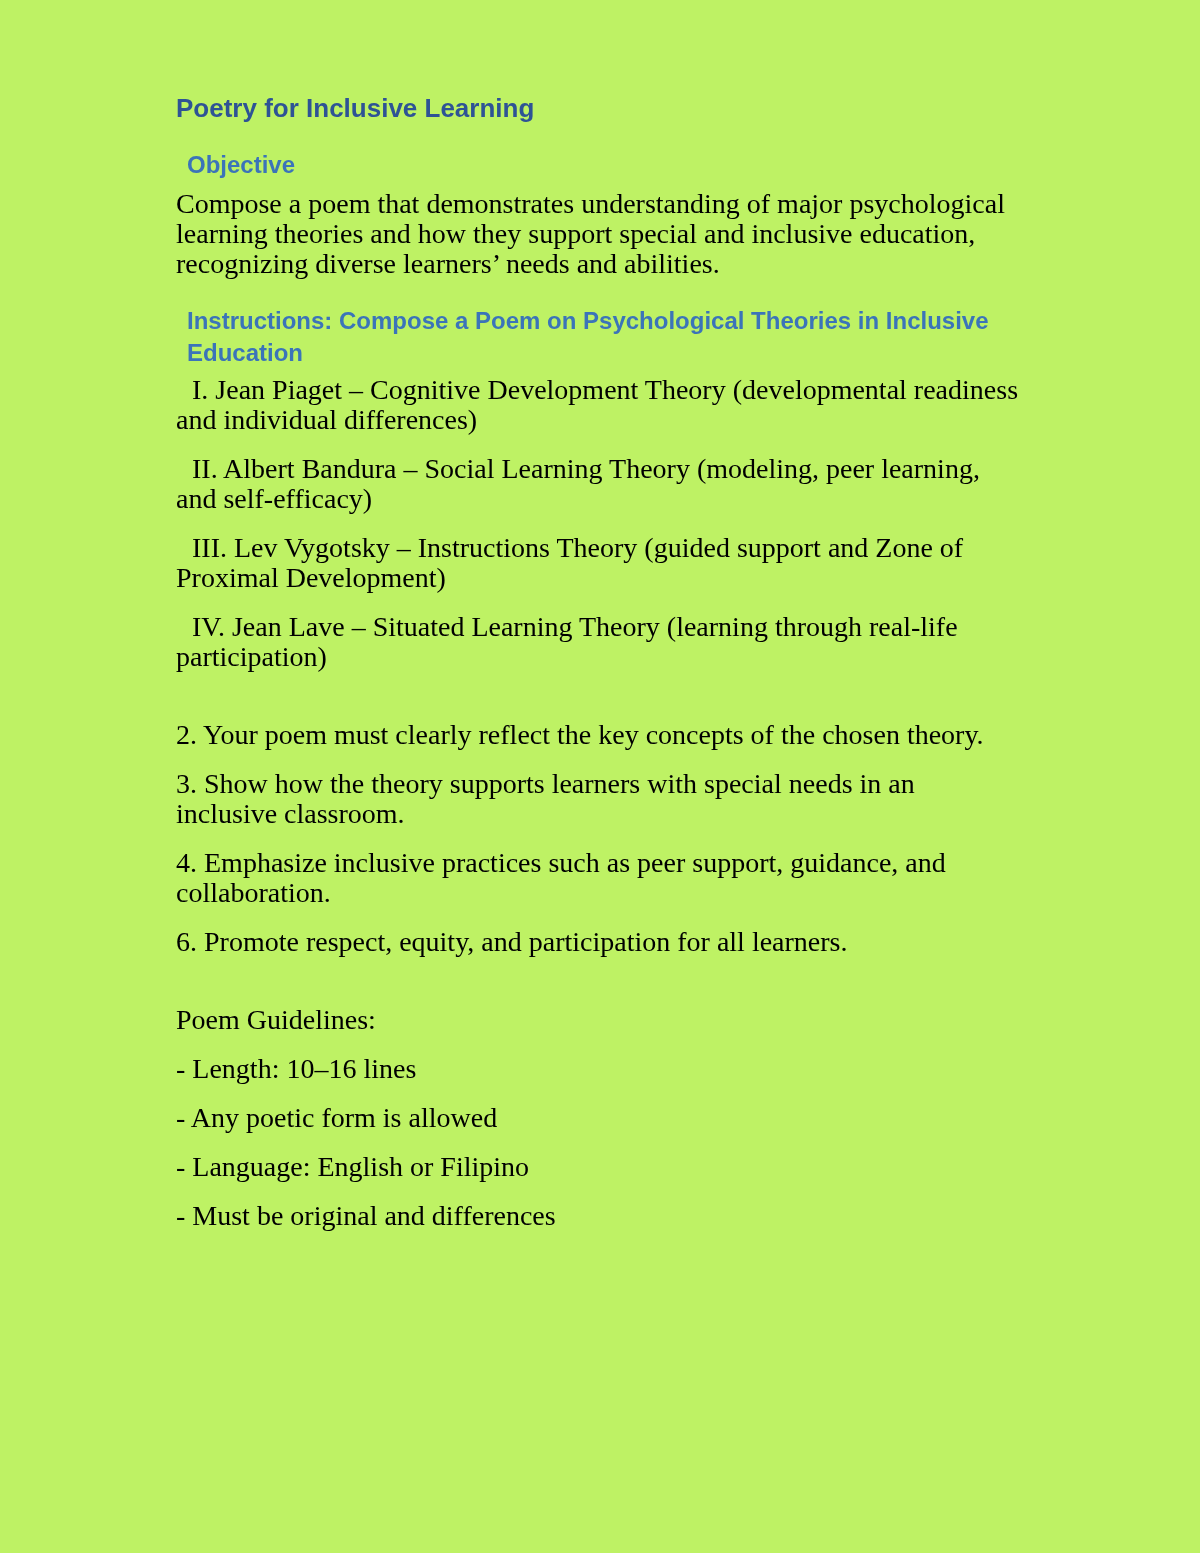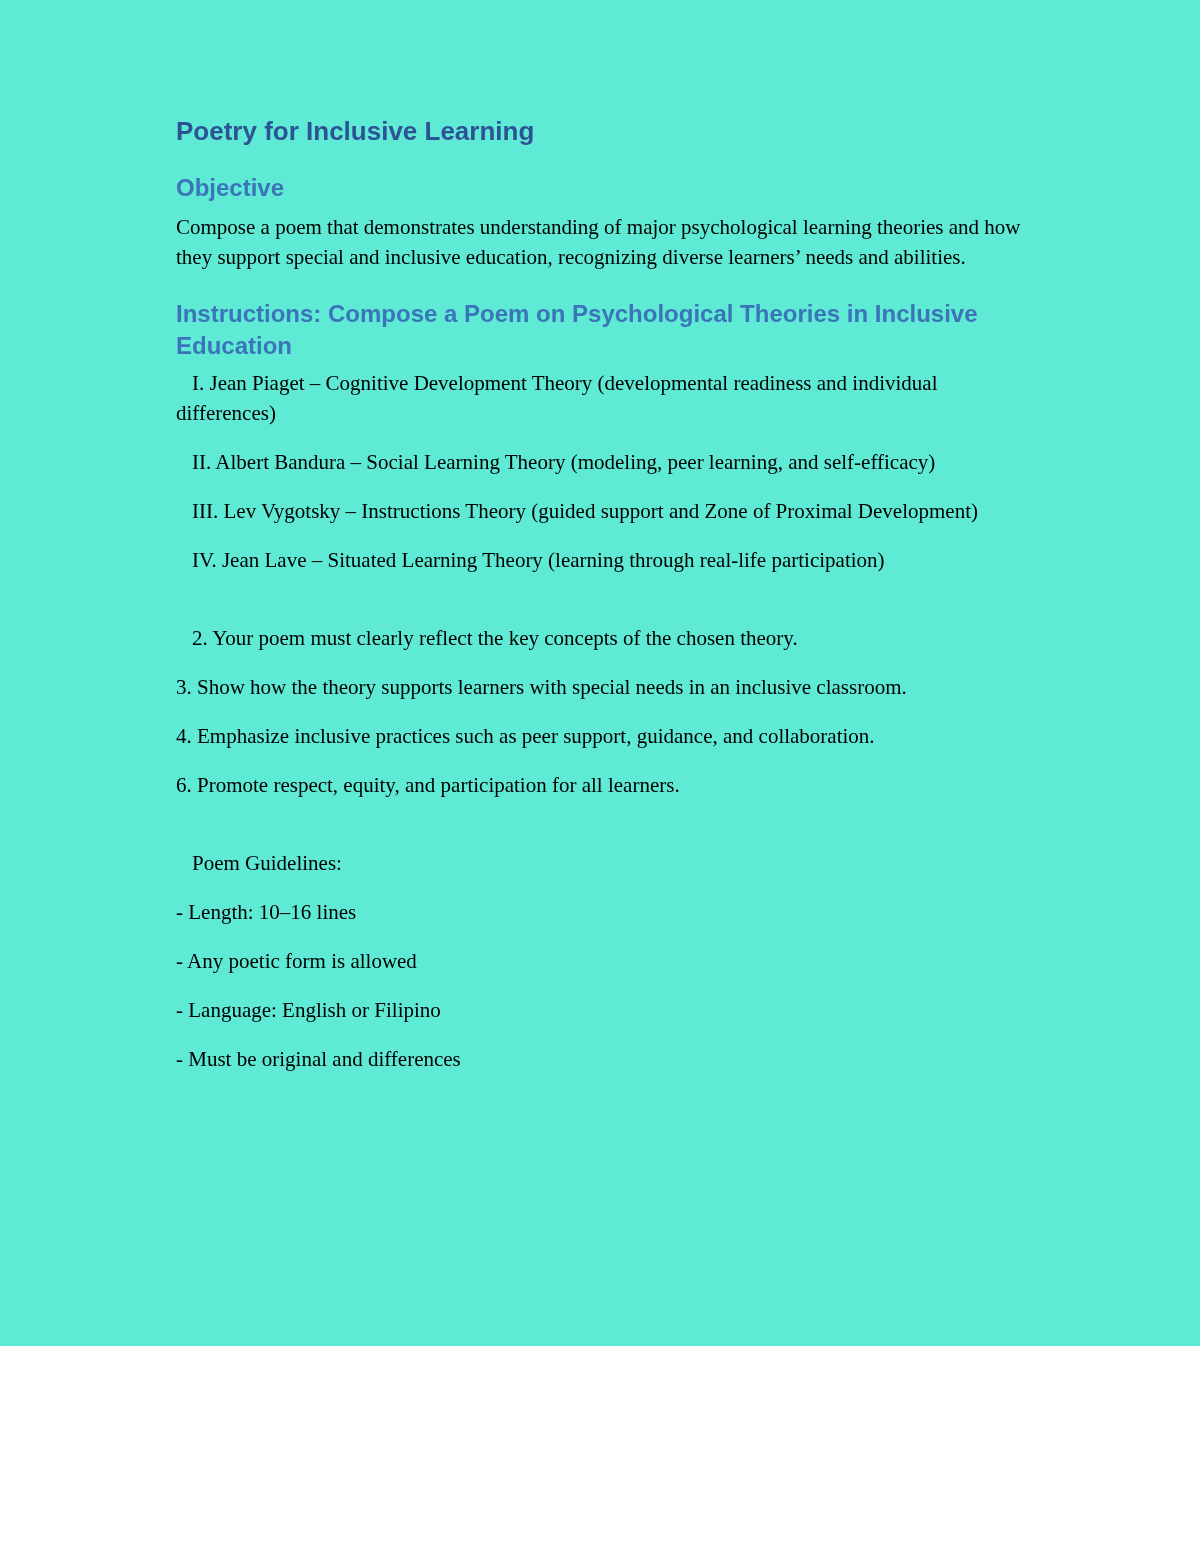--- a/index.html
+++ b/index.html
@@ -3,62 +3,61 @@
 <meta charset="utf-8">
 <style>
   html, body {
     margin: 0;
     padding: 0;
     background: #ffffff;
   }
   .page {
     position: relative;
     width: 1200px;
-    height: 1346px;
-    background: #5eead4;
+    height: 1553px;
+    background: #bef264;
     overflow: hidden;
     box-sizing: border-box;
-    padding: 115px 178px 0 176px;
+    padding: 92px 178px 0 176px;
   }
   .doc-title {
     font-family: "Liberation Sans", sans-serif;
     font-weight: bold;
     font-size: 26px;
     line-height: 33px;
     color: #2E5395;
     margin: 0 0 24px 0;
   }
   h2.doc-h2 {
     font-family: "Liberation Sans", sans-serif;
     font-weight: bold;
     font-size: 24px;
     line-height: 32px;
     color: #3B74B9;
-    margin: 0 0 8px 0;
+    margin: 0 0 8px 11px;
   }
   h2.doc-h2.objective {
     margin-top: 0;
   }
   h2.doc-h2.instructions {
     margin-top: 26px;
     margin-bottom: 6px;
   }
   p.body-text {
     font-family: "Liberation Serif", "DejaVu Serif", serif;
-    font-size: 21px;
+    font-size: 28px;
     line-height: 30px;
     color: #000000;
     margin: 0 0 19px 0;
   }
   p.body-text.indent-first {
     text-indent: 16px;
   }
   p.body-text.gap-before {
     margin-top: 48px;
-    margin-left: 16px;
   }
 </style>
 </head>
 <body>
 
 <div class="page">
 
   <h1 class="doc-title">Poetry for Inclusive Learning</h1>
 
   <h2 class="doc-h2 objective">Objective</h2>

